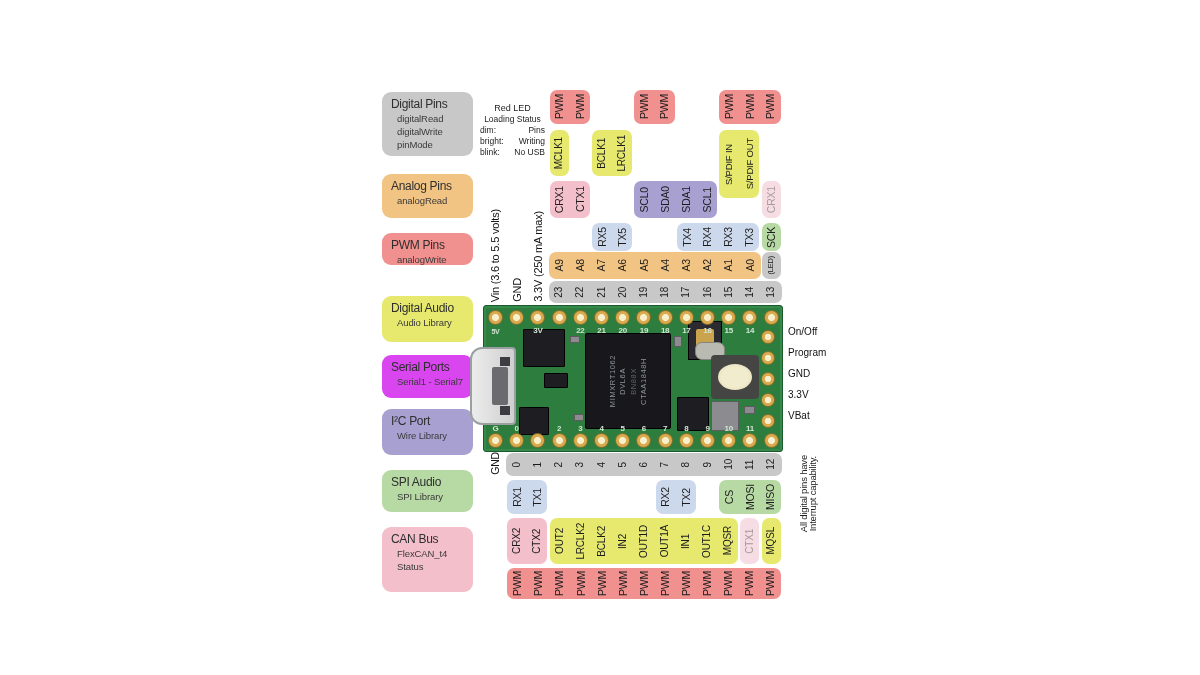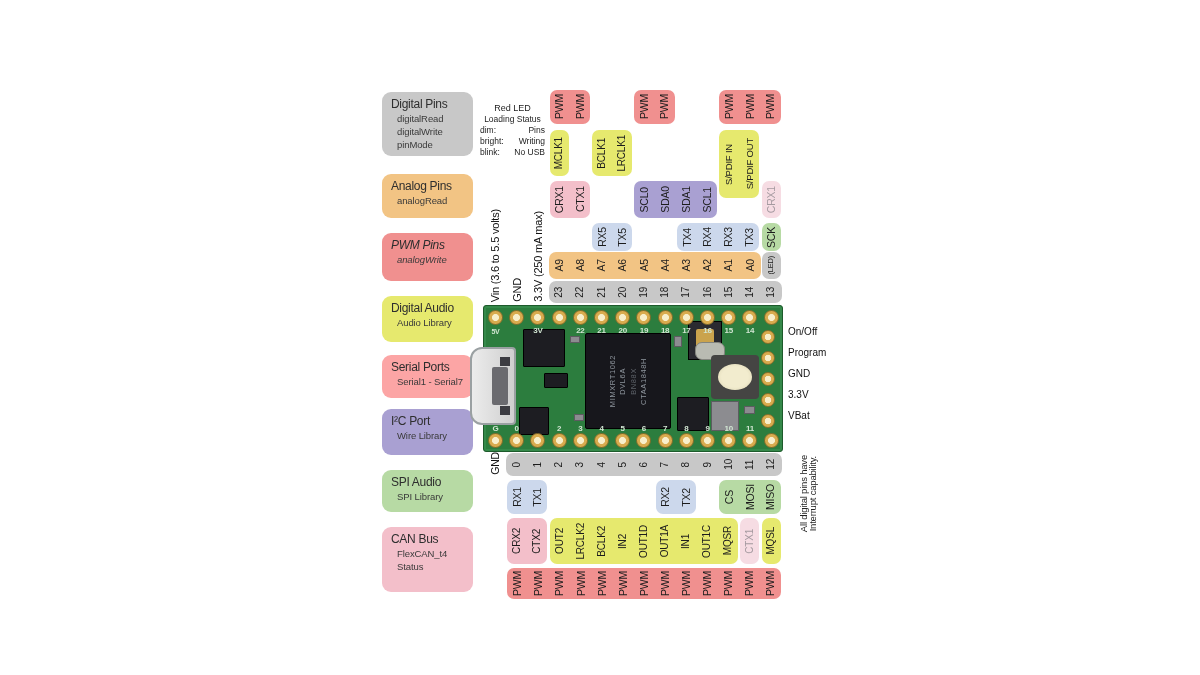--- a/index.html
+++ b/index.html
@@ -78,29 +78,29 @@
       <div class="lg" style="top: 92px; height: 64px; background: rgb(200, 200, 200);">
         <div class="t">Digital Pins</div>
         <div class="s">digitalRead</div>
         <div class="s">digitalWrite</div>
         <div class="s">pinMode</div>
       </div>
       <div class="lg" style="top: 174px; height: 44px; background: rgb(242, 196, 132);">
         <div class="t">Analog Pins</div>
         <div class="s">analogRead</div>
       </div>
-      <div class="lg" style="top: 233px; height: 48px; background: rgb(240, 144, 143); font-style: italic;">
+      <div class="lg" style="top: 233px; height: 32px; background: rgb(240, 144, 143);">
         <div class="t">PWM Pins</div>
         <div class="s">analogWrite</div>
       </div>
       <div class="lg" style="top: 296px; height: 46px; background: rgb(230, 233, 110);">
         <div class="t">Digital Audio</div>
         <div class="s">Audio Library</div>
       </div>
-      <div class="lg" style="top: 355px; height: 43px; background: #fca5a5;">
+      <div class="lg" style="top: 355px; height: 43px; background: #d946ef;">
         <div class="t">Serial Ports</div>
         <div class="s">Serial1 - Serial7</div>
       </div>
       <div class="lg" style="top: 409px; height: 46px; background: rgb(169, 160, 210);">
         <div class="t">I²C Port</div>
         <div class="s">Wire Library</div>
       </div>
       <div class="lg" style="top: 470px; height: 42px; background: rgb(183, 218, 164);">
         <div class="t">SPI Audio</div>
         <div class="s">SPI Library</div>

